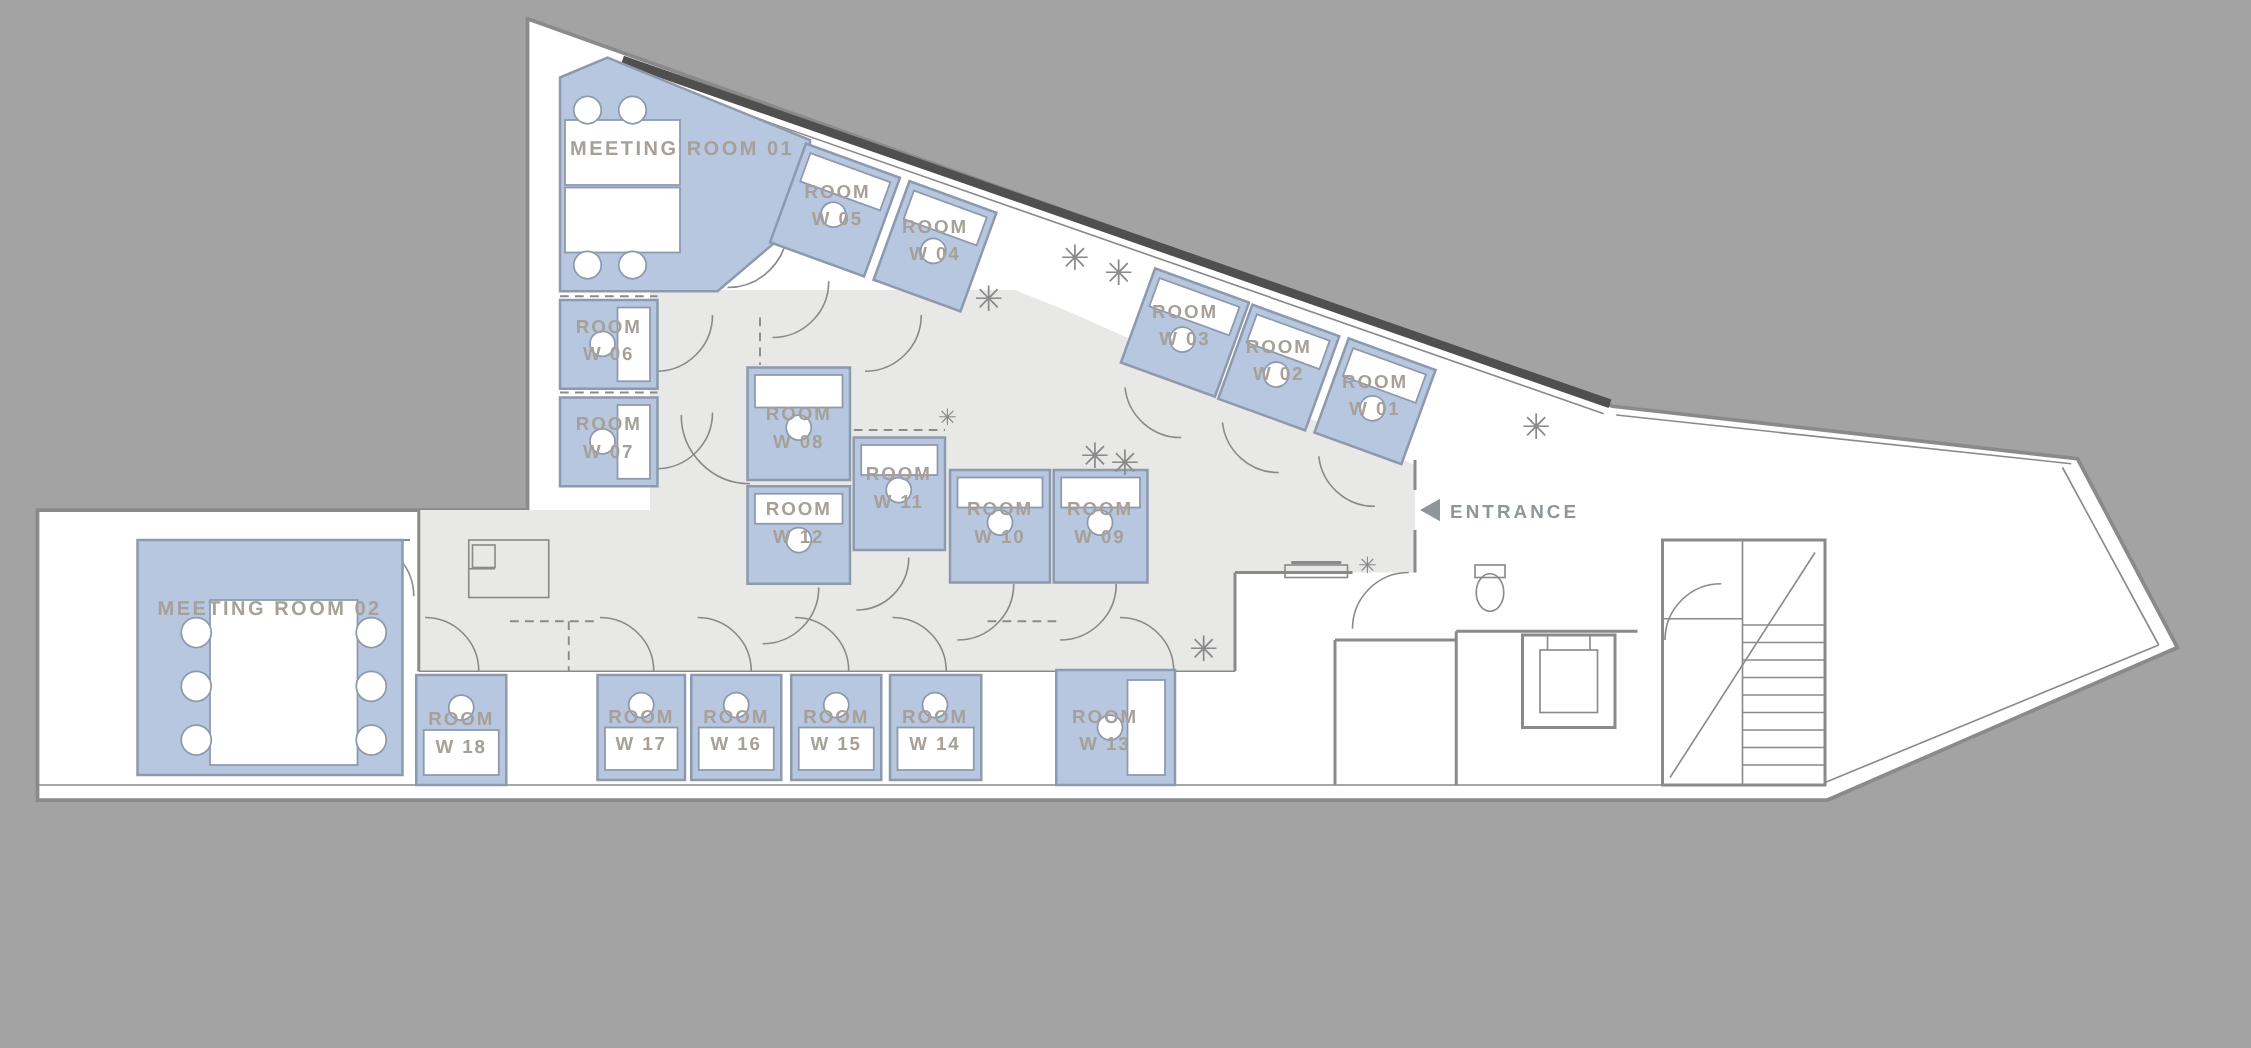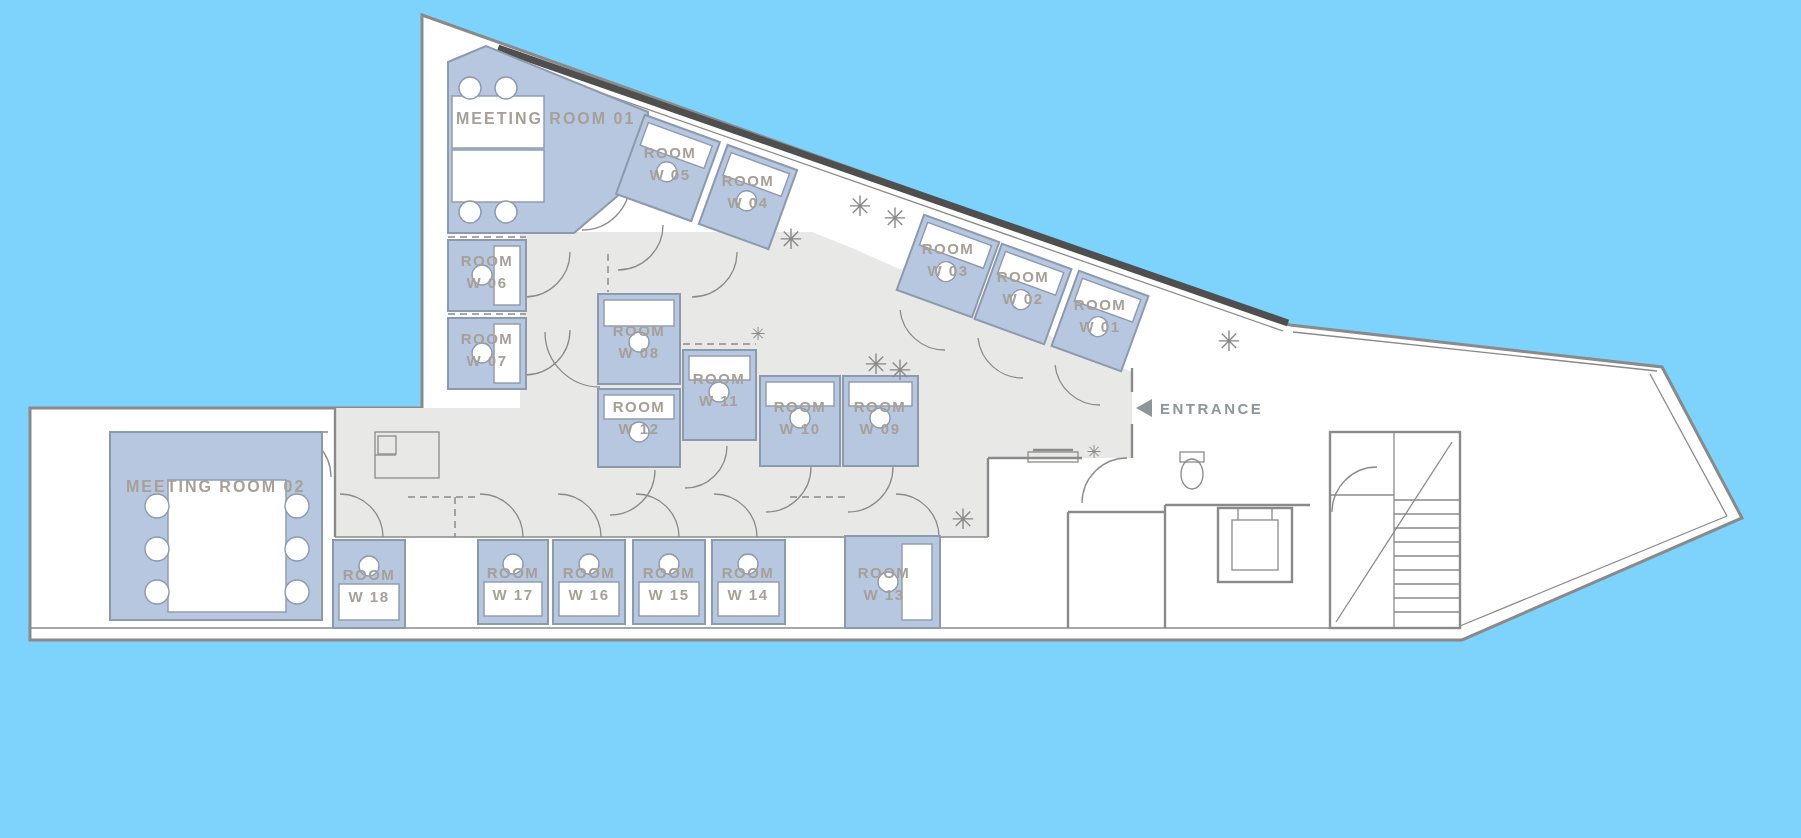--- a/index.html
+++ b/index.html
@@ -1,20 +1,20 @@
 <!DOCTYPE html>
 <html style="--wall: #8a8a8a; --room_fill: #b7c7df; --room_border: #8d99ad; --common_area: #e8e8e7; --window_band: #4f4f4f; --label: #a6a099; --entrance_label: #8f969a;"><head>
 <meta charset="utf-8">
 <style>
   html, body { margin: 0; padding: 0; background: #ffffff; }
   .canvas {
     position: relative;
     width: 1801px;
     height: 838px;
-    background: #7dd3fc;
+    background: #a3a3a3;
     font-family: "Liberation Sans", sans-serif;
     overflow: hidden;
     text-align: center;
   }
   svg { display: block; }
 
   .outline   { fill: #ffffff; stroke: var(--wall); stroke-width: 3; stroke-linejoin: miter; }
   .common    { fill: var(--common_area); stroke: none; }
   .room      { fill: var(--room_fill); stroke: var(--room_border); stroke-width: 2; }
   .desk      { fill: #ffffff; stroke: var(--room_border); stroke-width: 1.4; }

